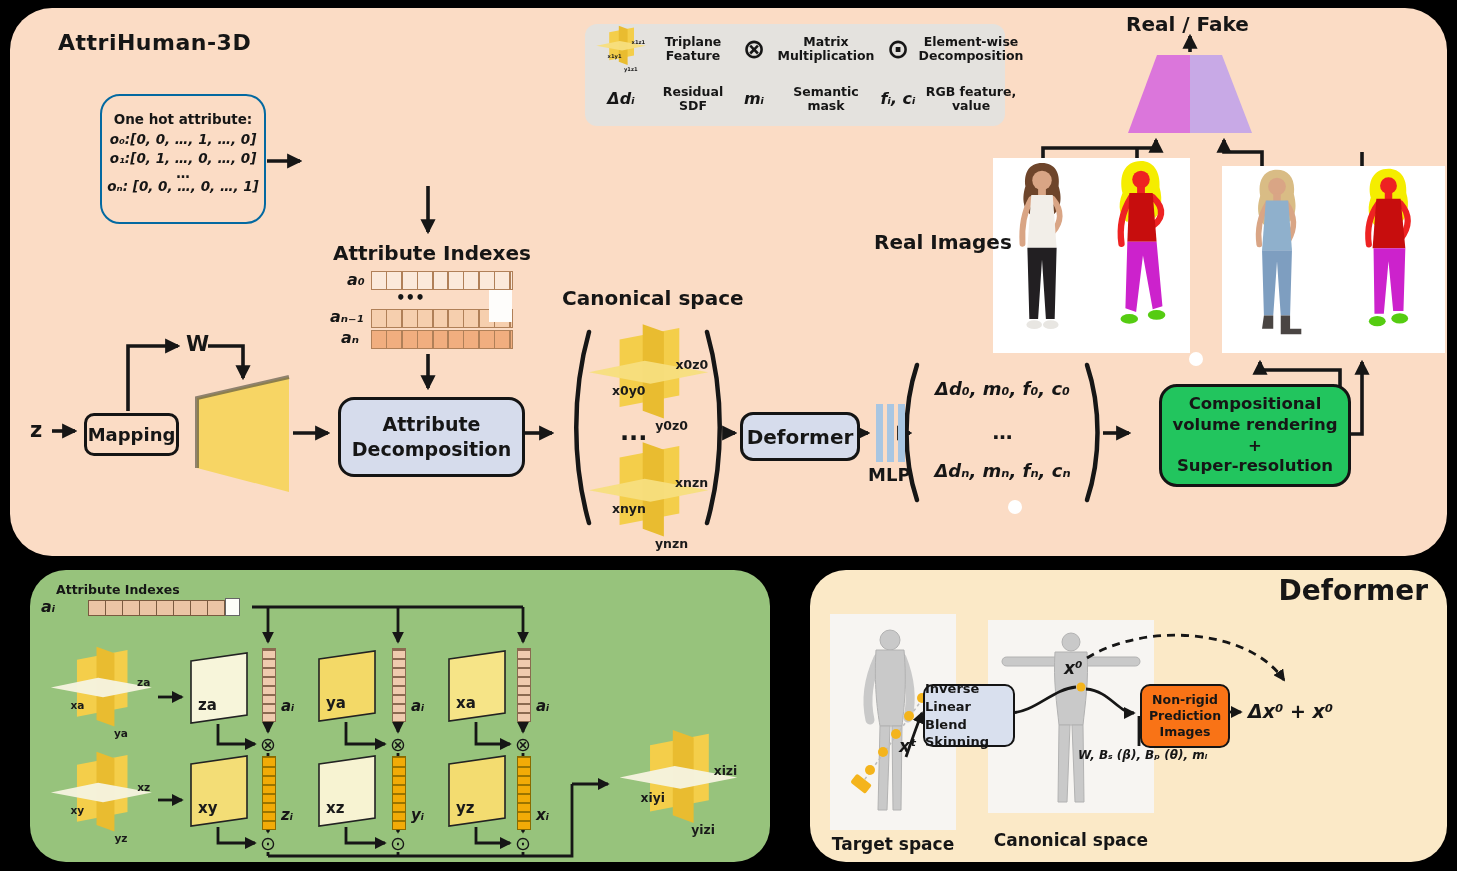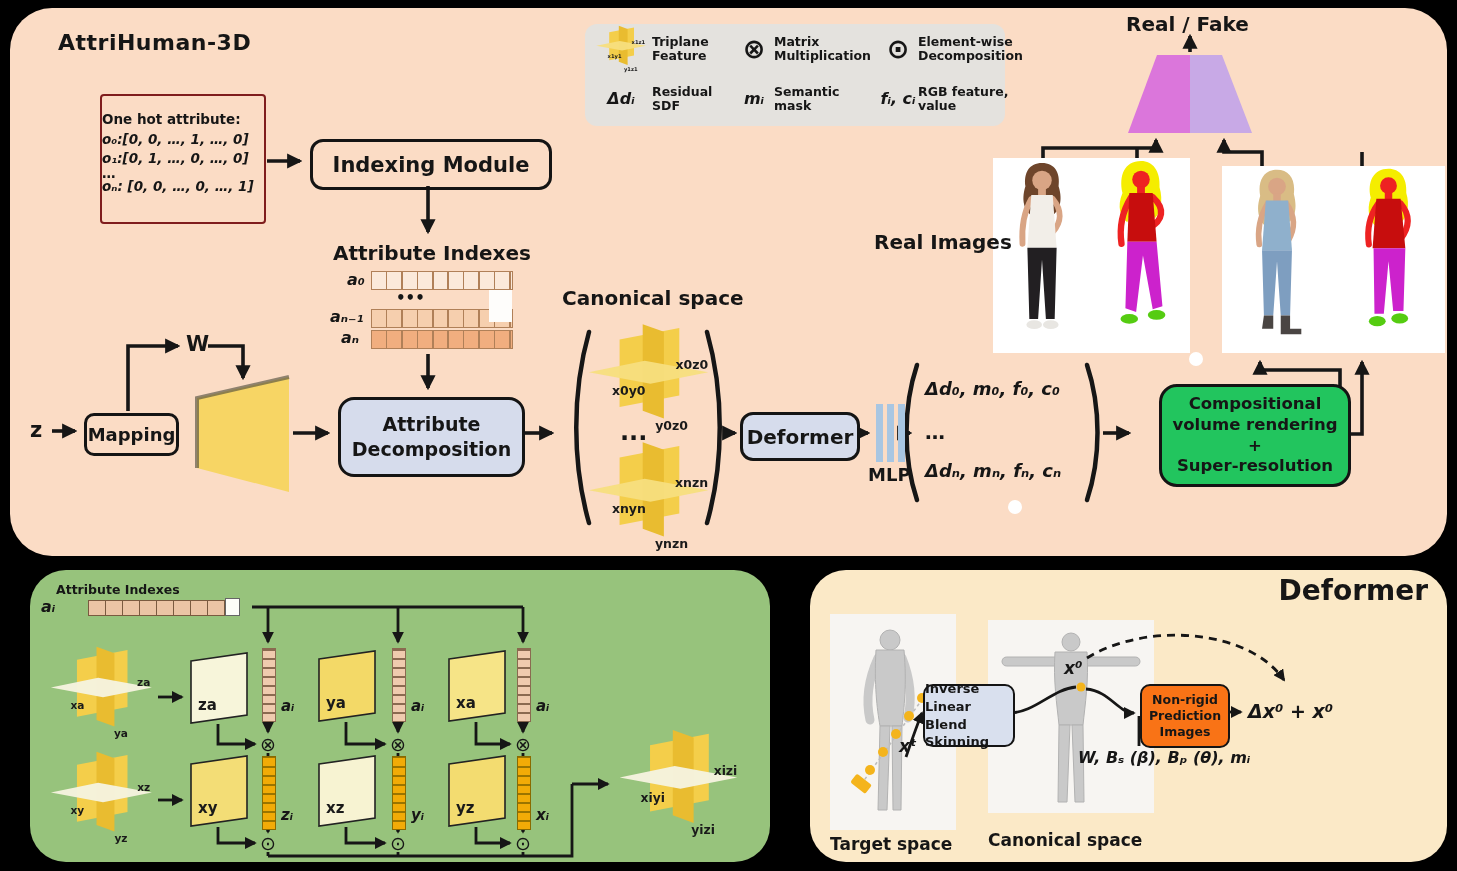--- a/index.html
+++ b/index.html
@@ -2,21 +2,21 @@
 <html><head>
 <meta charset="utf-8">
 <style>
   html,body{margin:0;padding:0;background:#000;}
   #page{position:relative;width:1457px;height:871px;background:#000;overflow:hidden;
         font-family:"DejaVu Sans","Liberation Sans",sans-serif;color:#161616;}
   .panel{position:absolute;border-radius:42px;}
   .abs{position:absolute;}
   .b{font-weight:bold;}
   .it{font-style:italic;}
-  .ctr{text-align:left;}
+  .ctr{text-align:center;}
   .box{position:absolute;border:3px solid #141414;border-radius:13px;display:flex;
        flex-direction:column;align-items:center;justify-content:center;font-weight:bold;z-index:8;}
   .bluebox{background:#D6DCEC;}
   .op{position:absolute;width:22px;height:22px;line-height:22px;text-align:center;
       margin:-11px 0 0 -11px;font-size:19px;font-family:"DejaVu Sans",sans-serif;z-index:7;}
   .vech{position:absolute;border:1.6px solid #B08058;
         background-image:repeating-linear-gradient(90deg,rgba(0,0,0,0) 0 13.9px,#B08058 13.9px 15.4px);}
   .svgfull{position:absolute;left:0;top:0;z-index:6;pointer-events:none;}
   .imgbox{position:absolute;background:#fff;z-index:4;}
   .gbox{position:absolute;background:#F7F5F2;z-index:4;}
@@ -202,32 +202,29 @@
       <path d="M906,757 Q917,725 922,713"></path>
       <path d="M1086,689 C1110,691 1118,713 1134,713"></path>
       <path d="M1226,712 H1241"></path>
       <path d="M1087,658 C1145,622 1248,628 1284,680" stroke-dasharray="8 6"></path>
     </g>
     <circle cx="1081" cy="687" r="4.5" fill="#F4B41C"></circle>
   </svg>
 
   <div class="abs b" style="left:58px;top:30px;font-size:22px;letter-spacing:.5px;z-index:8;">AttriHuman-3D</div>
 
-  <div class="abs ctr" style="left:100px;top:94px;width:166px;height:130px;border:2px solid #7f1d1d;border-radius:4px;
+  <div class="abs ctr" style="left:100px;top:94px;width:166px;height:130px;border:2px solid #0369a1;border-radius:20px;
               font-size:13.5px;font-weight:bold;padding-top:14px;box-sizing:border-box;z-index:8;line-height:1.45;">
     <div>One hot attribute:</div>
     <div class="it">o₀:[0, 0, …, 1, …, 0]</div>
     <div class="it">o₁:[0, 1, …, 0, …, 0]</div>
     <div style="line-height:.6;">…</div>
     <div class="it">oₙ: [0, 0, …, 0, …, 1]</div>
   </div>
 
-  <div class="box" style="left:310px;top:139px;width:236px;height:45px;font-size:21px;background:transparent;">
-    <span>Indexing Module</span>
-  </div>
 
   <div class="abs" style="left:585px;top:24px;width:420px;height:102px;background:#E4E2DE;border-radius:12px;z-index:8;
               display:grid;grid-template-columns:62px 82px 40px 104px 40px 106px;grid-template-rows:50px 50px;
               align-items:center;justify-items:center;font-size:12.5px;font-weight:bold;line-height:1.15;padding:0 5px;box-sizing:border-box;">
     <svg width="58" height="48" viewBox="0 0 135 120">
       <polygon points="38,18 100,6 100,76 38,88" fill="#F4CE4A"></polygon>
       <polygon points="62,2 84,10 84,100 62,92" fill="#E9BC30"></polygon>
       <polygon points="6,52 64,40 130,52 70,64" fill="#F7DE7E" opacity=".95"></polygon>
       <text x="128" y="48" text-anchor="end" class="tp-lab" font-size="16">x1z1</text>
       <text x="34" y="82" class="tp-lab" font-size="16" fill="#fff">x1y1</text>
@@ -398,15 +395,15 @@
 
   <div class="box" style="left:923px;top:684px;width:88px;height:59px;font-size:13px;border-width:2.5px;border-radius:10px;background:#D9E0EE;line-height:1.35;">
     <span>Inverse Linear</span>
     <span>Blend Skinning</span>
   </div>
   <div class="box" style="left:1140px;top:684px;width:86px;height:60px;font-size:12.5px;border-width:2.5px;border-radius:10px;background:#f97316;line-height:1.3;">
     <span>Non-rigid</span>
     <span>Prediction</span>
     <span>Images</span>
   </div>
-  <div class="abs b it" style="left:1078px;top:748px;font-size:16px;z-index:8;">W, Bₛ (β), Bₚ (θ), mᵢ</div>
+  <div class="abs b it" style="left:1078px;top:748px;font-size:12px;z-index:8;">W, Bₛ (β), Bₚ (θ), mᵢ</div>
   <div class="abs b it" style="left:1248px;top:700px;font-size:19px;z-index:8;">Δx⁰ + x⁰</div>
 </div>
 
 </body></html>

